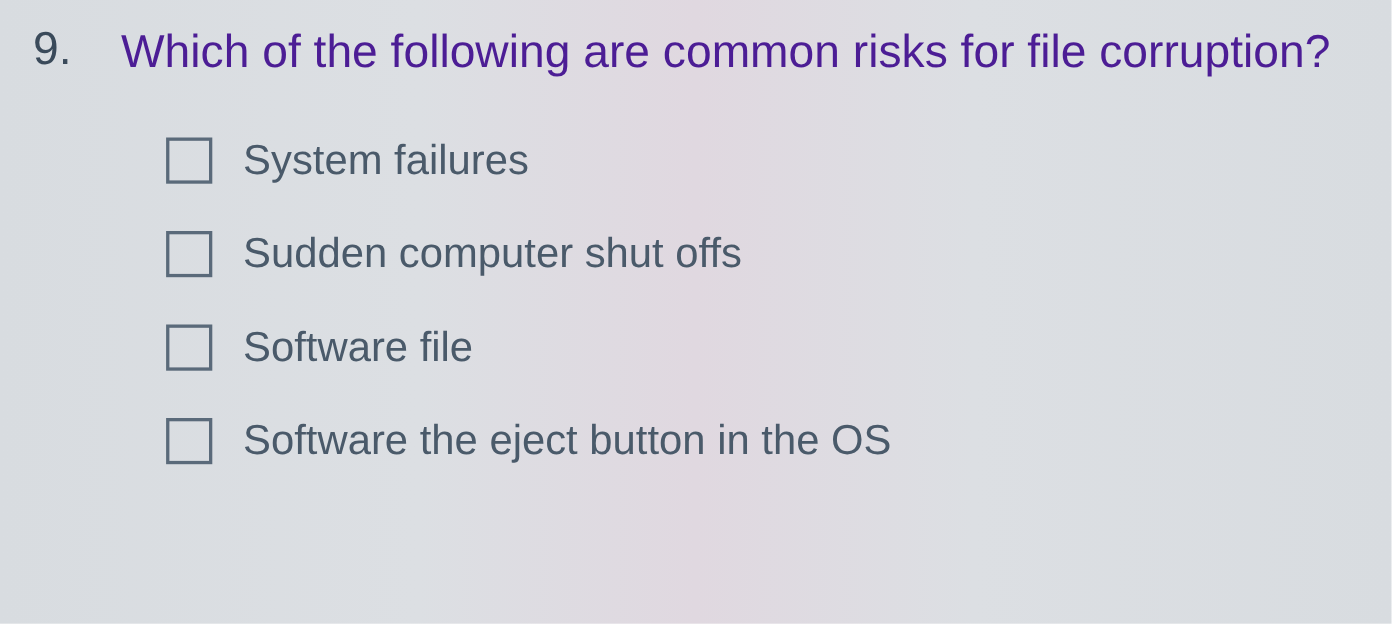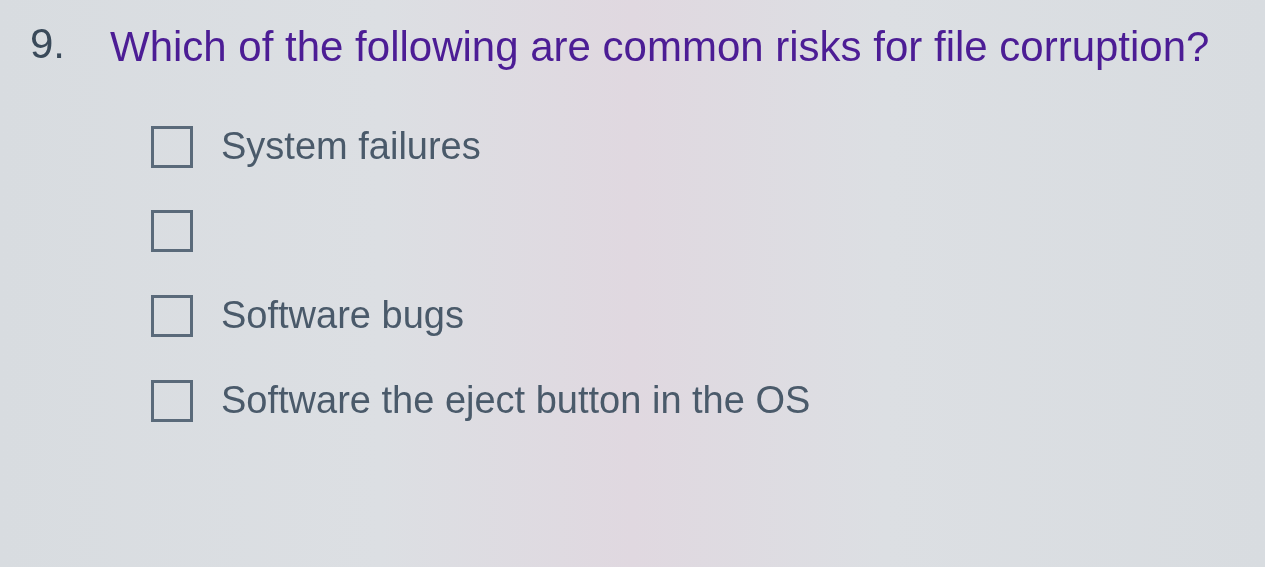--- a/index.html
+++ b/index.html
@@ -36,21 +36,21 @@
       line-height: 1.3;
     }
     .options-container {
       padding-left: 95px;
       display: flex;
       flex-direction: column;
       gap: 42px;
     }
     .option-row {
       display: flex;
-      align-items: flex-end;
+      align-items: flex-start;
       gap: 28px;
       padding-left: 26px;
     }
     .checkbox {
       width: 42px;
       height: 42px;
       border: 3px solid #5a6a7a;
       background: transparent;
       flex-shrink: 0;
       cursor: pointer;
@@ -69,22 +69,23 @@
   <div class="question-text">Which of the following are common risks for file corruption?</div>
 </div>
 
 <div class="options-container">
   <div class="option-row">
     <div class="checkbox"></div>
     <div class="option-label">System failures</div>
   </div>
   <div class="option-row">
     <div class="checkbox"></div>
+    <div class="option-label">Sudden computer shut offs</div>
   </div>
   <div class="option-row">
     <div class="checkbox"></div>
-    <div class="option-label">Software bugs</div>
+    <div class="option-label">Software file</div>
   </div>
   <div class="option-row">
     <div class="checkbox"></div>
     <div class="option-label">Software the eject button in the OS</div>
   </div>
 </div>
 
 </body></html>

